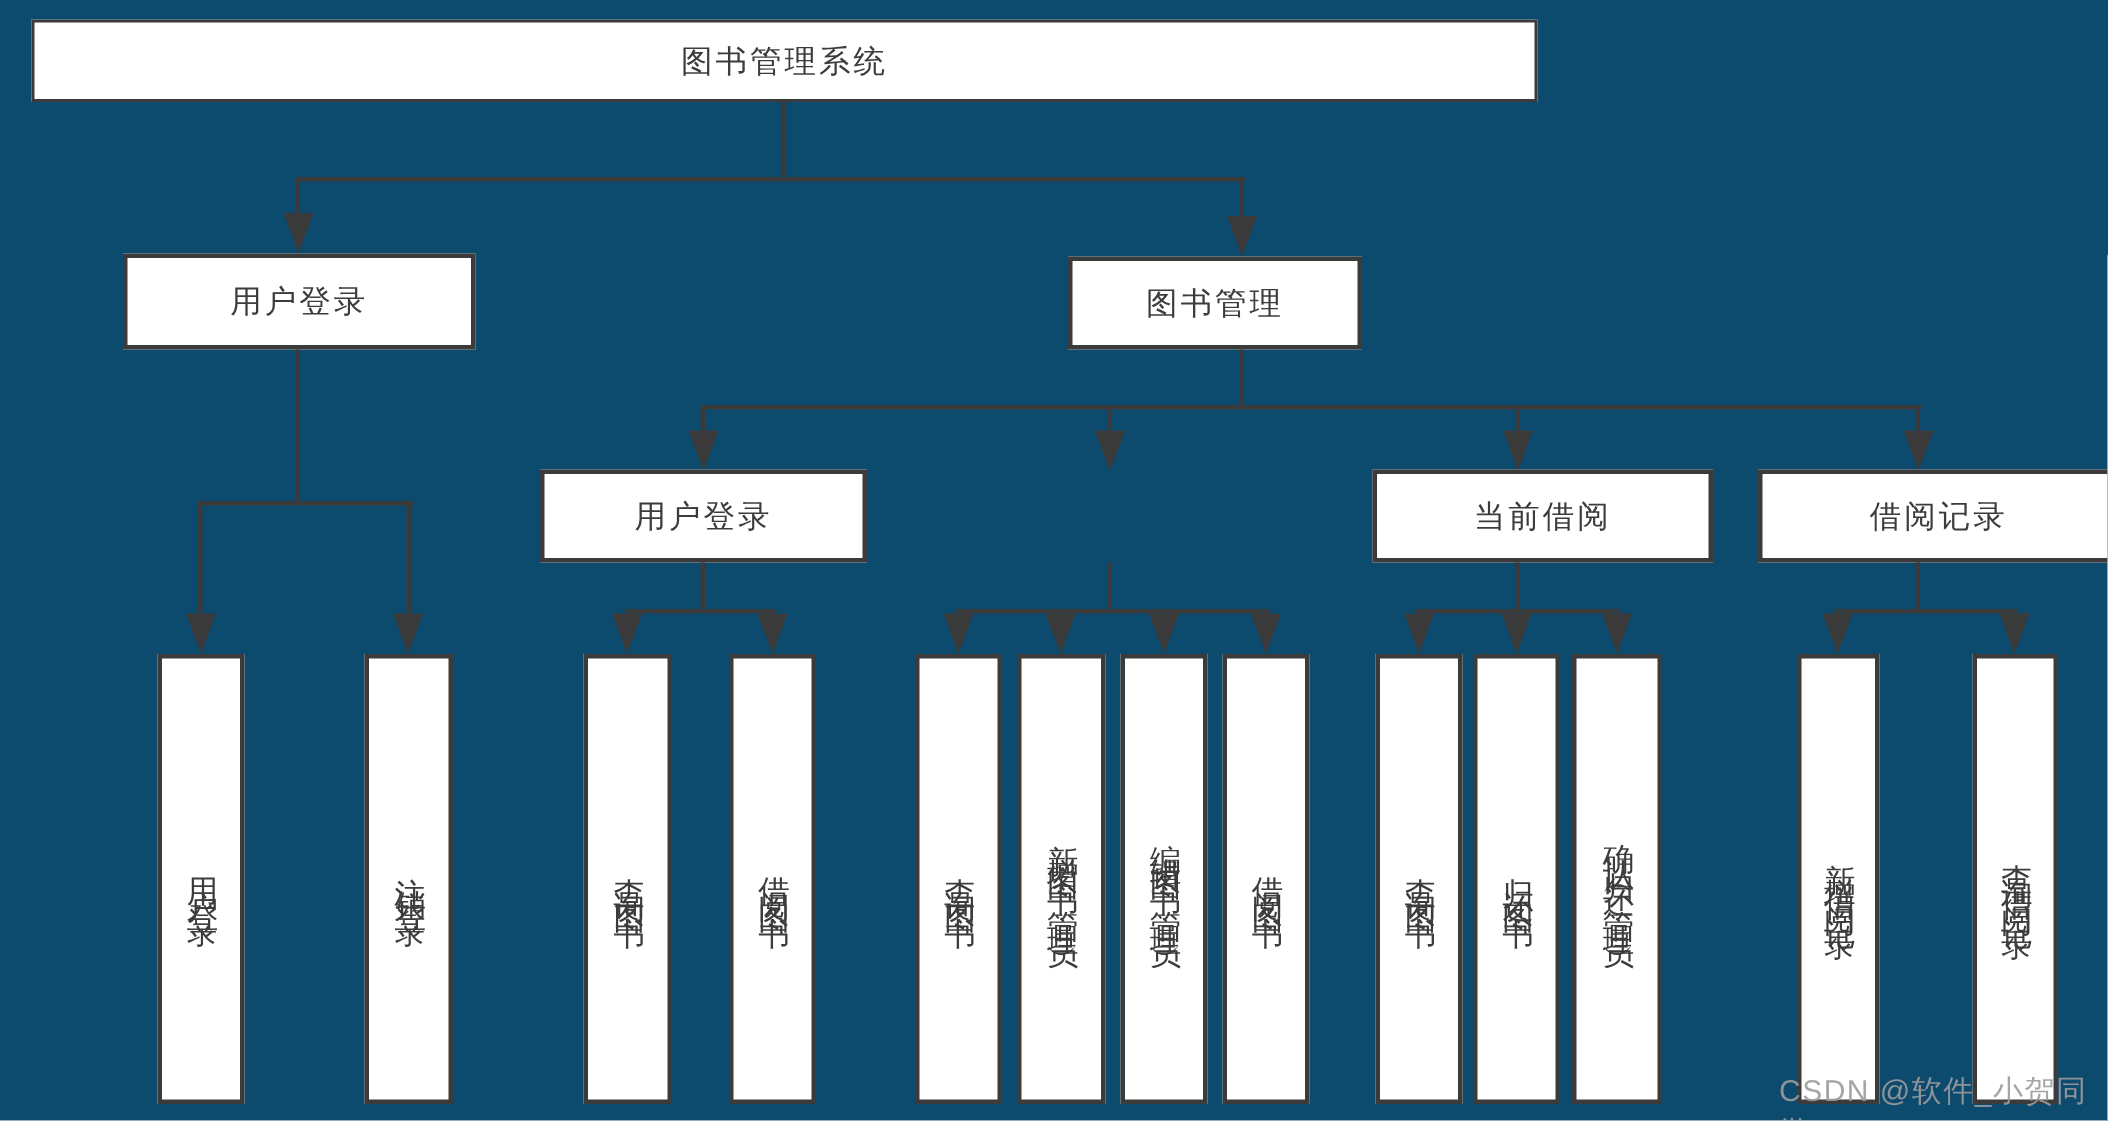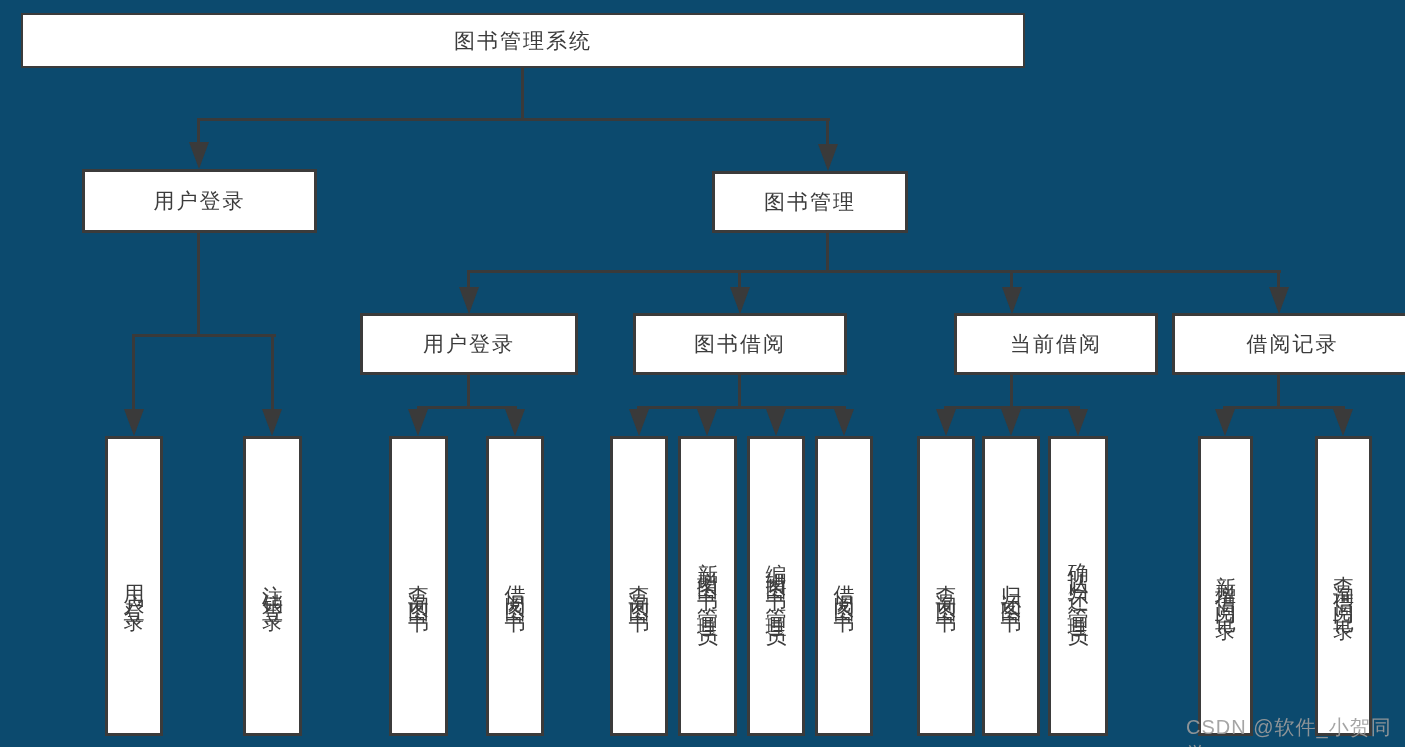--- a/index.html
+++ b/index.html
@@ -62,24 +62,21 @@
   <div class="vl" style="left:1010px;top:270px;height:17px"></div>
   <div class="vl" style="left:1277px;top:270px;height:17px"></div>
   <div class="arw" style="left:459px;top:287px"></div>
   <div class="arw" style="left:730px;top:287px"></div>
   <div class="arw" style="left:1002px;top:287px"></div>
   <div class="arw" style="left:1269px;top:287px"></div>
 
   <div class="box" style="left:360px;top:313px;width:218px;height:62px">
     <span class="lbl">用户登录</span>
   </div>
-  <div class="box" style="left:633px;top:313px;width:214px;height:62px">
-    <span class="lbl">图书借阅</span>
-  </div>
-  <div class="box" style="left:954px;top:313px;width:204px;height:62px">
+  <div class="box" style="left:915px;top:313px;width:227px;height:62px">
     <span class="lbl">当前借阅</span>
   </div>
   <div class="box" style="left:1172px;top:313px;width:241px;height:62px">
     <span class="lbl">借阅记录</span>
   </div>
 
   <div class="vl" style="left:467px;top:375px;height:33px"></div>
   <div class="hl" style="left:417px;top:406px;width:100px"></div>
   <div class="arw" style="left:408px;top:409px"></div>
   <div class="arw" style="left:505px;top:409px"></div>

